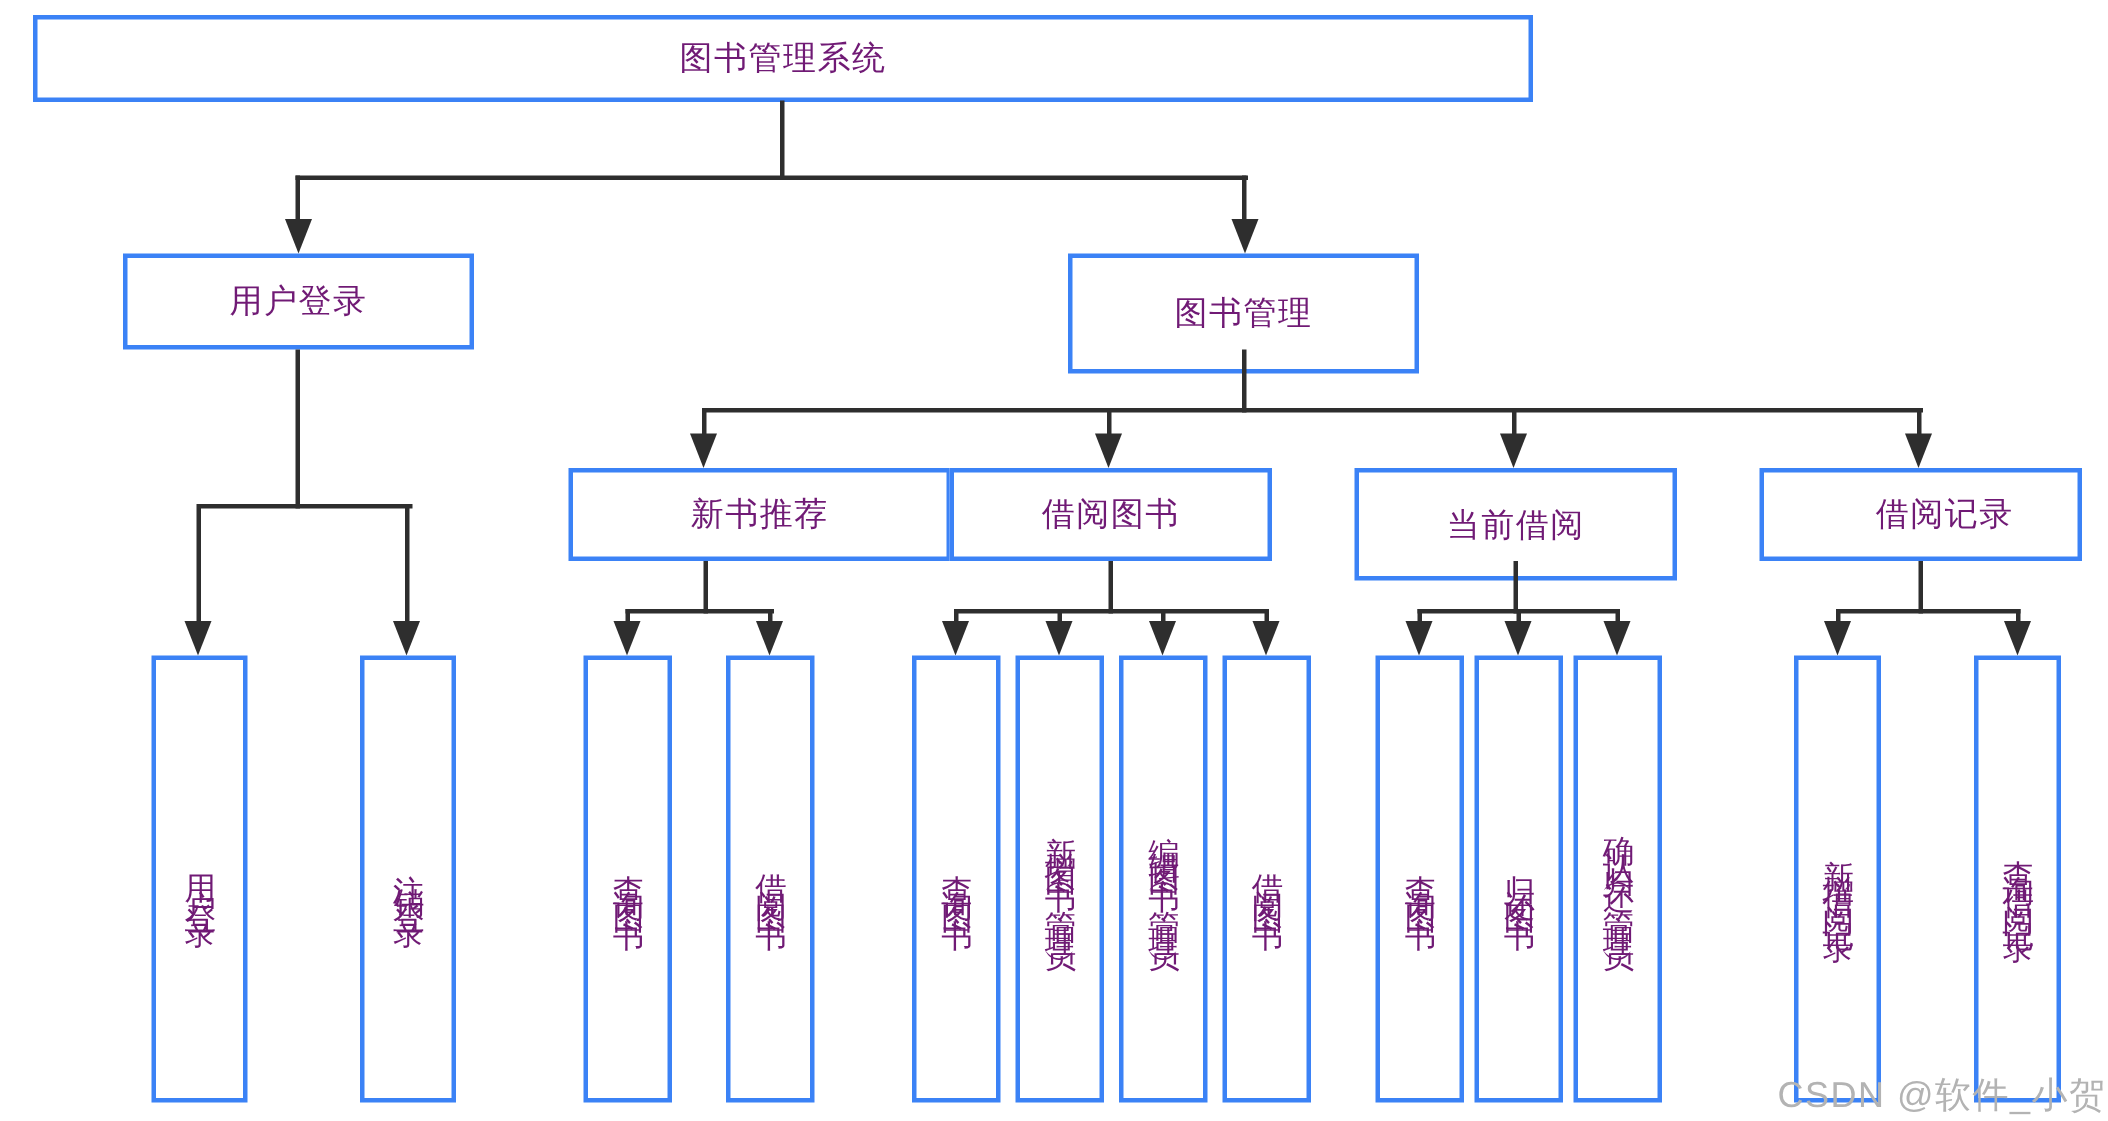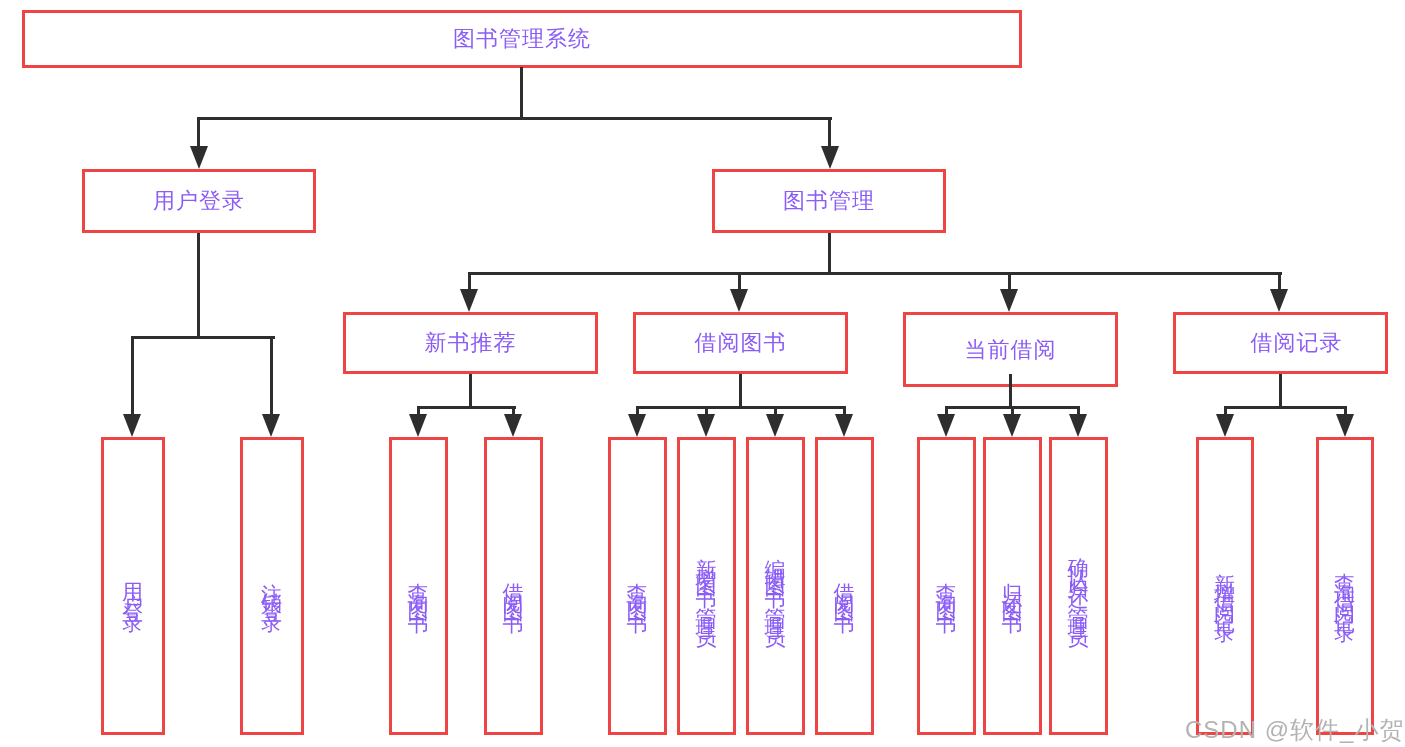--- a/index.html
+++ b/index.html
@@ -7,26 +7,26 @@
     position: relative;
     width: 1405px;
     height: 747px;
     background: #ffffff;
     overflow: hidden;
     font-family: "Liberation Sans", "DejaVu Sans", sans-serif;
   }
   .box {
     position: absolute;
     box-sizing: border-box;
-    border: 3px solid #ef4444;
+    border: 3px solid #3b82f6;
     background: #ffffff;
     display: flex;
     align-items: center;
     justify-content: center;
-    color: #8b5cf6;
+    color: #701a75;
     font-size: 22px;
     letter-spacing: 1px;
     white-space: nowrap;
   }
   .vbox {
     writing-mode: vertical-rl;
     text-orientation: mixed;
     font-size: 21px;
     letter-spacing: 10px;
     line-height: 1;
@@ -47,22 +47,22 @@
     top: 714px;
     font-size: 24px;
     color: #b3b3b3;
     letter-spacing: 1px;
     z-index: 5;
     white-space: nowrap;
   }
   
   #root  { left: 22px;  top: 10px;  width: 1000px; height: 58px; }
   #l2a   { left: 82px;  top: 169px; width: 234px;  height: 64px; }
-  #l2b   { left: 712px; top: 169px; width: 234px;  height: 64px; }
-  #l3a   { left: 343px; top: 312px; width: 255px;  height: 62px; }
+  #l2b   { left: 712px; top: 169px; width: 234px;  height: 80px; }
+  #l3a   { left: 379px; top: 312px; width: 255px;  height: 62px; }
   #l3b   { left: 633px; top: 312px; width: 215px;  height: 62px; }
   #l3c   { left: 903px; top: 312px; width: 215px;  height: 75px; }
   #l3d   { left: 1173px;top: 312px; width: 215px;  height: 62px; padding-left: 32px; }
   .leaf  { top: 437px; height: 298px; }
   #u1 { left: 101px;  width: 64px; }
   #u2 { left: 240px;  width: 64px; }
   #n1 { left: 389px;  width: 59px; }
   #n2 { left: 484px;  width: 59px; }
   #b1 { left: 608px;  width: 59px; }
   #b2 { left: 677px;  width: 59px; }

